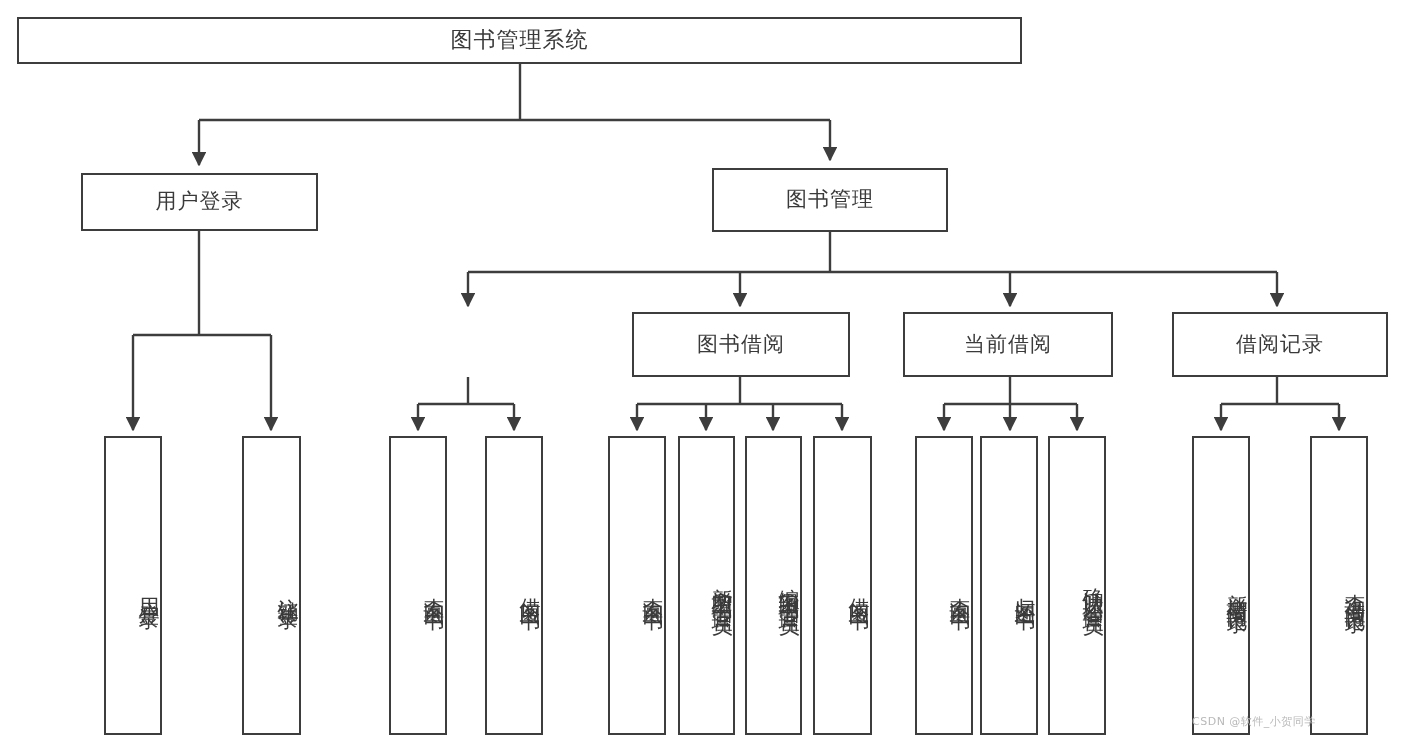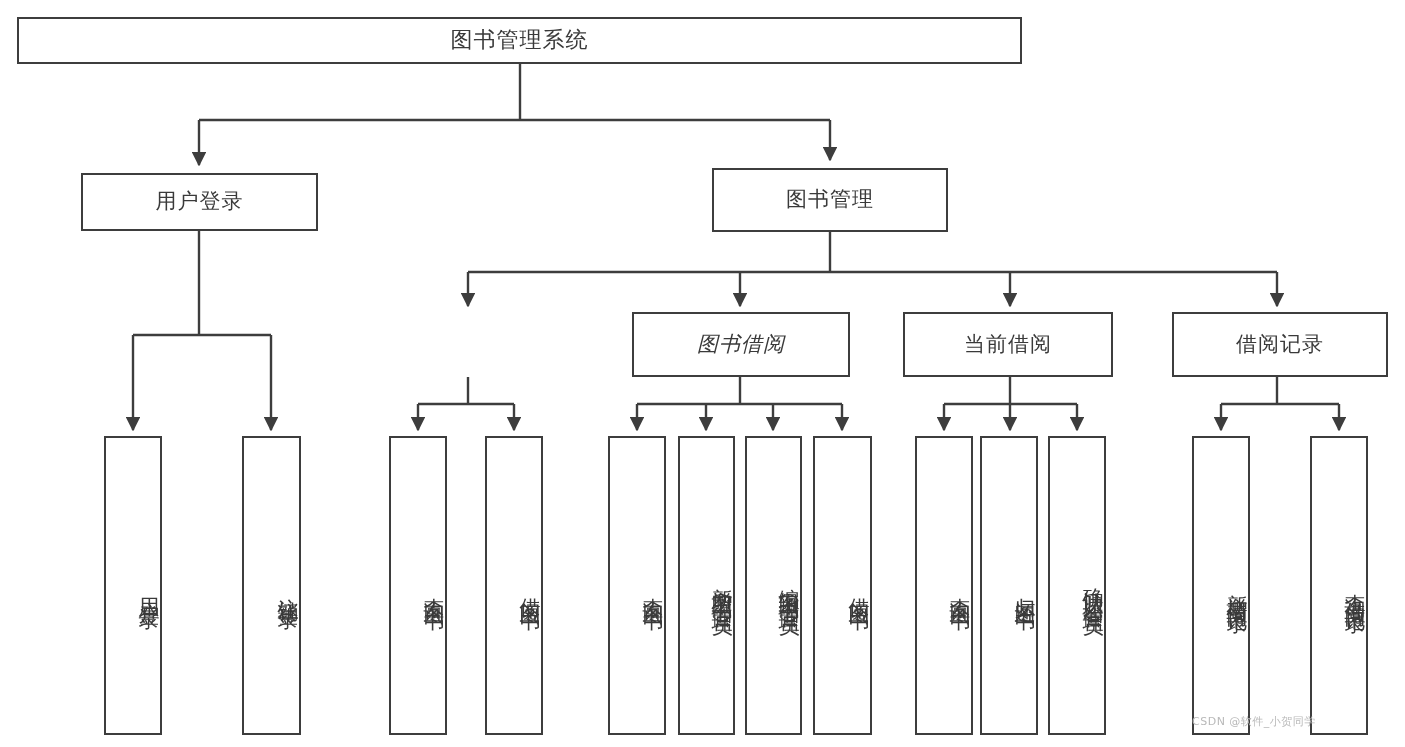--- a/index.html
+++ b/index.html
@@ -124,21 +124,21 @@
     <span>图书管理系统</span>
   </div>
 
   <div class="node horiz" style="left:81px; top:173px; width:237px; height:58px;">
     <span>用户登录</span>
   </div>
   <div class="node horiz" style="left:712px; top:168px; width:236px; height:64px;">
     <span>图书管理</span>
   </div>
 
-  <div class="node horiz" style="left:632px; top:312px; width:218px; height:65px;font-style:italic;">
+  <div class="node horiz" style="left:632px; top:312px; width:218px; height:65px;">
     <span>图书借阅</span>
   </div>
   <div class="node horiz" style="left:903px; top:312px; width:210px; height:65px;">
     <span>当前借阅</span>
   </div>
   <div class="node horiz" style="left:1172px; top:312px; width:216px; height:65px;">
     <span>借阅记录</span>
   </div>
 
   <div class="node vert" style="left:104px; top:436px; width:58px; height:299px;">

